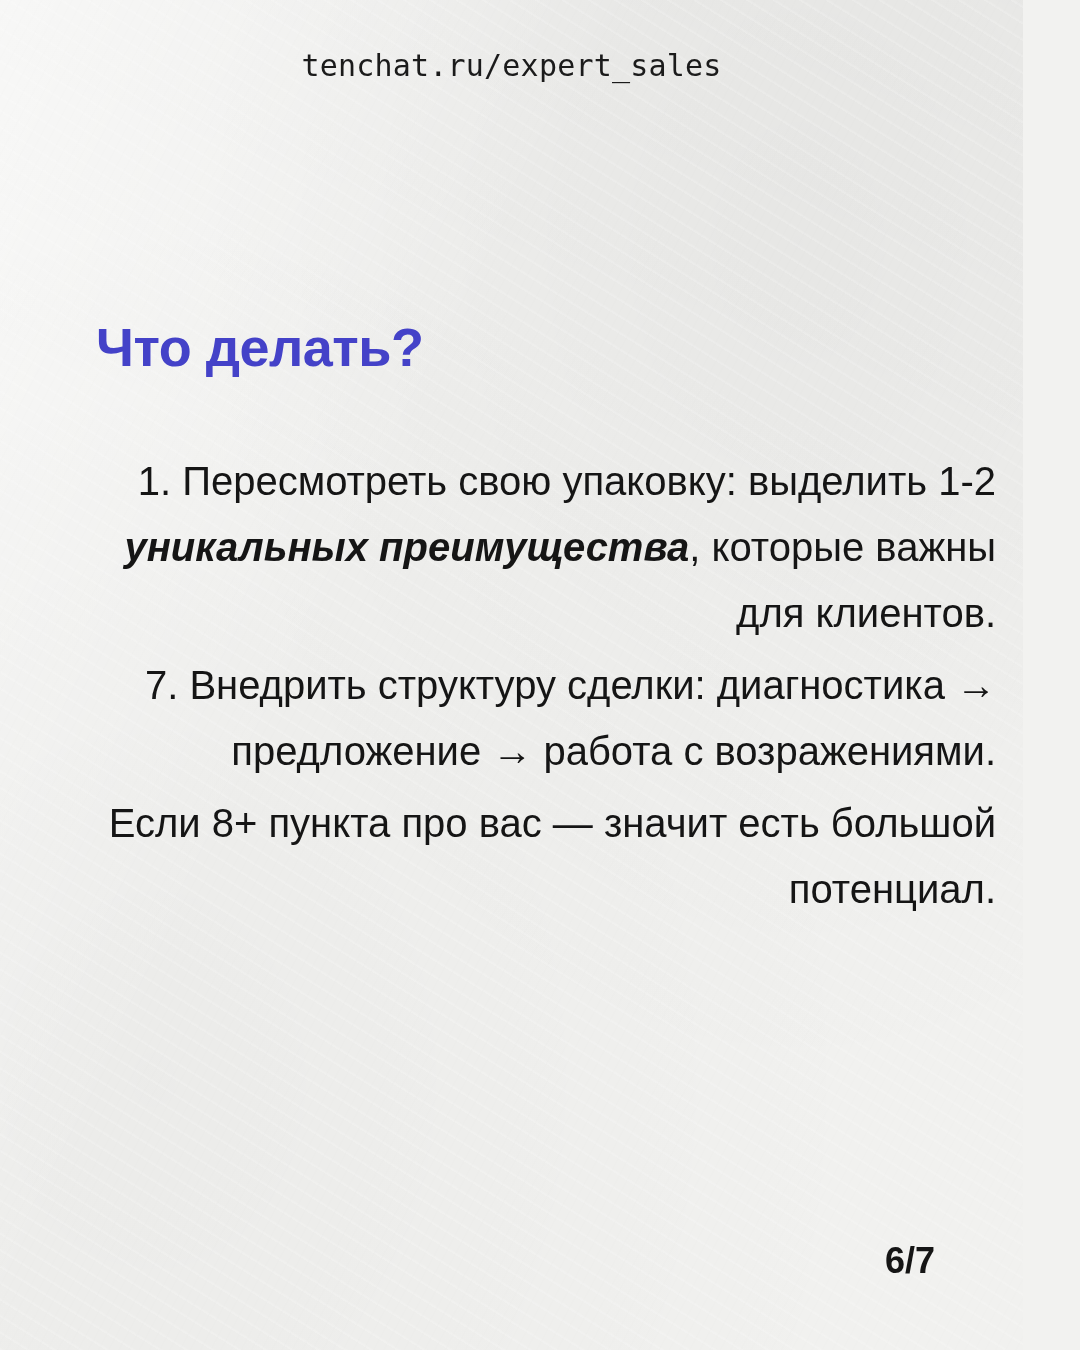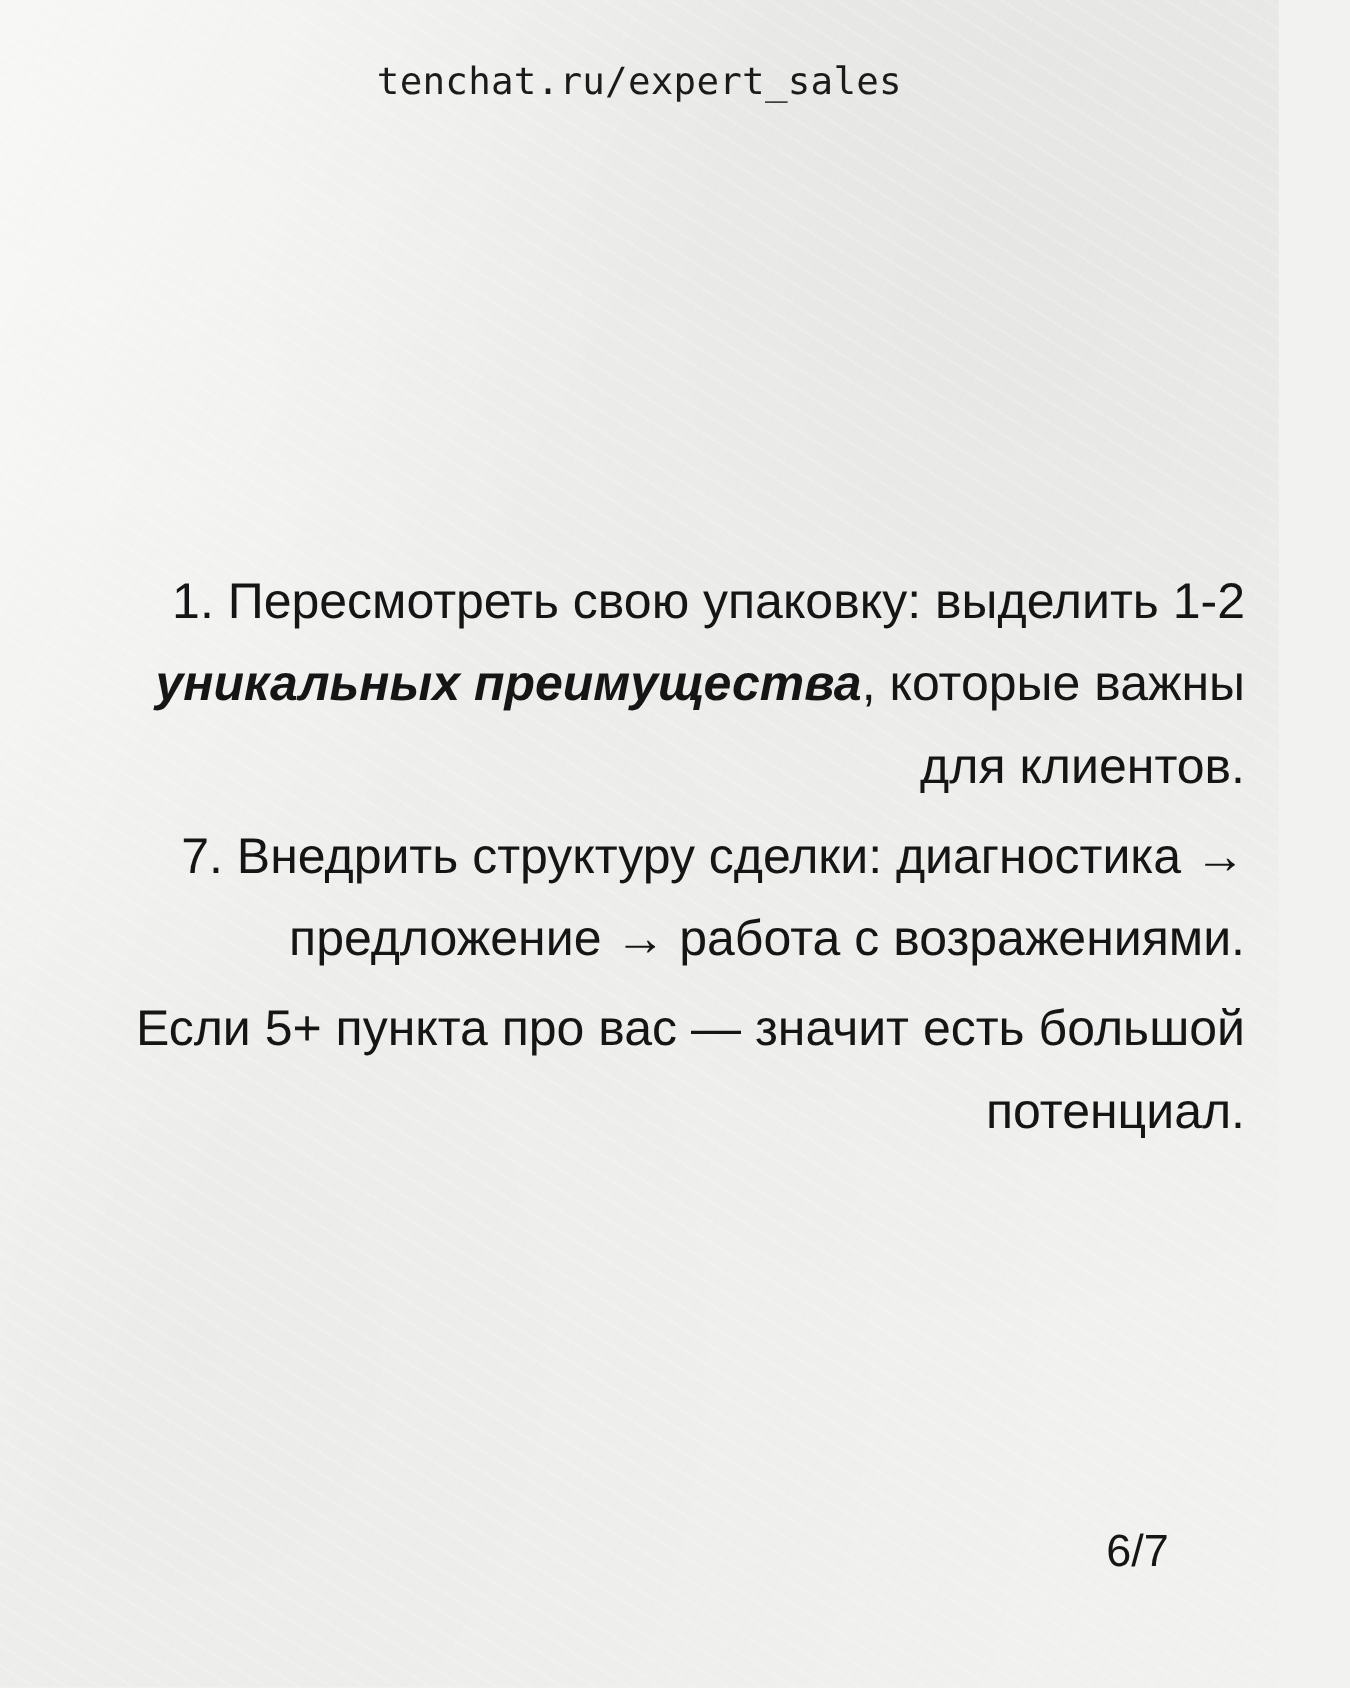--- a/index.html
+++ b/index.html
@@ -68,42 +68,43 @@
     margin: 0 0 6px 0;
     text-align: right;
   }
   .para em {
     font-style: italic;
     font-weight: bold;
   }
   .page-num {
     position: absolute;
     right: 88px;
-    bottom: 88px;
+    bottom: 68px;
     font-size: 36px;
-    font-weight: normal;
+    font-weight: bold;
     color: #151515;
     text-align: right;
   }
 </style>
 </head>
 <body>
 
 <div class="slide">
   <div class="texture"></div>
 
   <div class="site-url">tenchat.ru/expert_sales</div>
 
+  <h1 class="headline">Что делать?</h1>
 
   <div class="body-copy">
     <p class="para">
       <span>1. Пересмотреть свою упаковку: выделить 1-2 </span><em>уникальных преимущества</em><span>, которые важны для клиентов.</span>
     </p>
     <p class="para">
       <span>7. Внедрить структуру сделки: диагностика → предложение → работа с возражениями.</span>
     </p>
     <p class="para">
-      <span>Если 5+ пункта про вас — значит есть большой потенциал.</span>
+      <span>Если 8+ пункта про вас — значит есть большой потенциал.</span>
     </p>
   </div>
 
   <div class="page-num">6/7</div>
 </div>
 
 </body></html>

